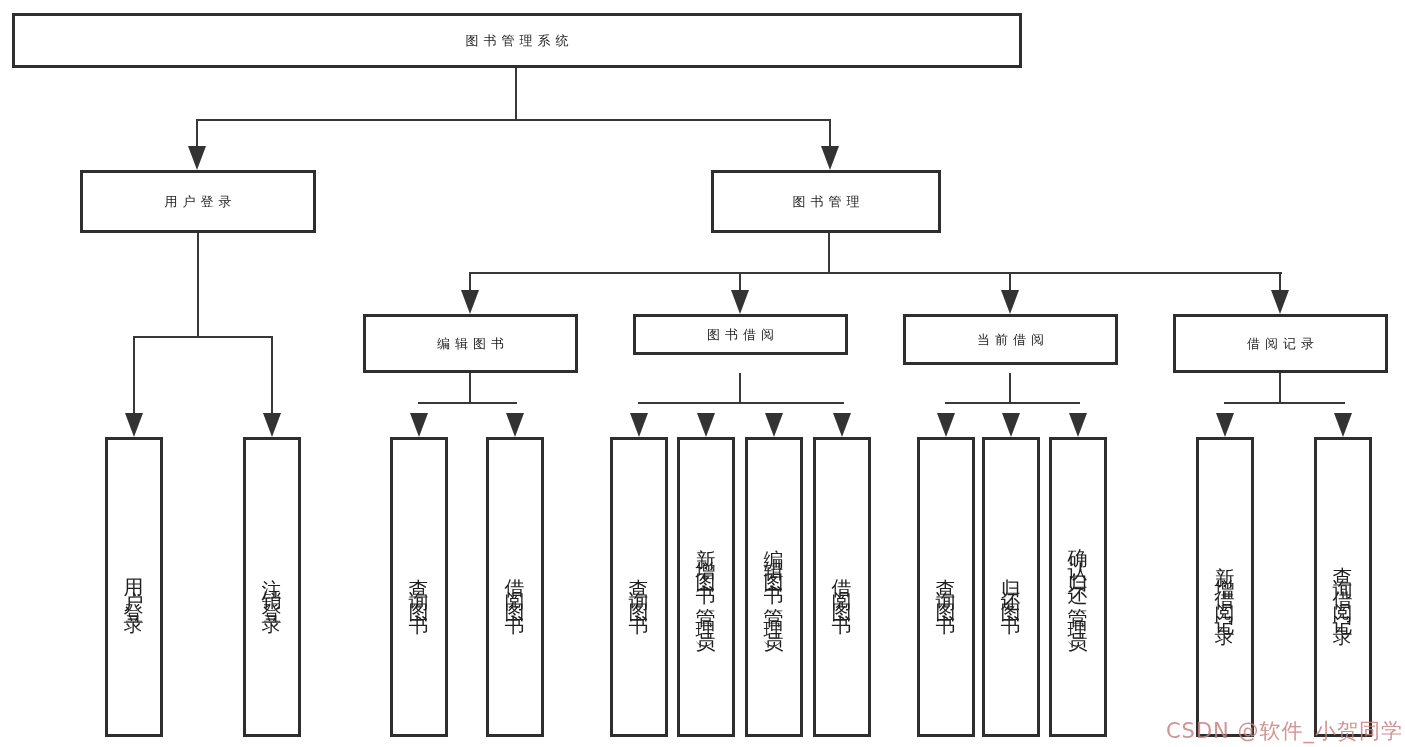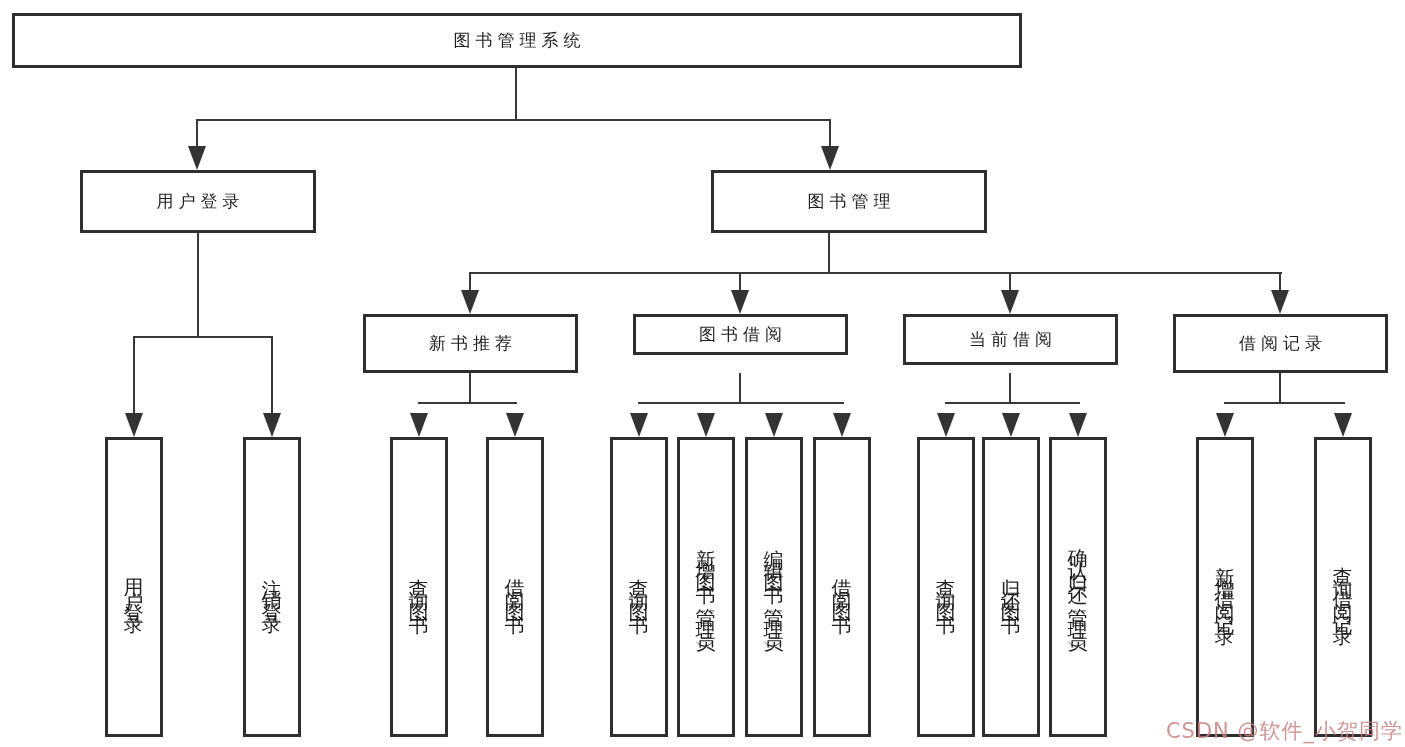--- a/index.html
+++ b/index.html
@@ -4,41 +4,41 @@
 <style>
   html,body{margin:0;padding:0;}
   body{
     width:1405px;height:747px;position:relative;background:#ffffff;
     font-family:"DejaVu Sans","Liberation Sans",sans-serif;
     color:#1f1f1f;overflow:hidden;
   }
   .hbox{
     position:absolute;box-sizing:border-box;background:#fff;
     border:3px solid #2e2e2e;display:flex;align-items:center;justify-content:center;
-    font-size:17px;letter-spacing:5px;text-indent:5px;white-space:nowrap;
+    font-size:13px;letter-spacing:5px;text-indent:5px;white-space:nowrap;
   }
   .vbox{
     position:absolute;box-sizing:border-box;background:#fff;
     border:3px solid #2e2e2e;width:58px;height:300px;top:437px;
     display:flex;align-items:center;justify-content:center;
   }
   .vbox span{
     writing-mode:vertical-rl;text-orientation:mixed;
     font-size:20px;letter-spacing:12px;line-height:1;white-space:nowrap;
   }
   .line{position:absolute;background:#383838;}
   .arrow{
     position:absolute;width:0;height:0;
     border-left:9px solid transparent;border-right:9px solid transparent;
     border-top:24px solid #333333;
   }
   
   #root  {left:12px;  top:13px;  width:1010px;height:55px;}
   #n-login{left:80px; top:170px; width:236px; height:63px;}
-  #n-mgmt {left:711px;top:170px; width:276px; height:63px;}
+  #n-mgmt {left:711px;top:170px; width:230px; height:63px;}
   #n-rec  {left:363px;top:314px; width:215px; height:59px;}
   #n-bor  {left:633px;top:314px; width:215px; height:41px;}
   #n-cur  {left:903px;top:314px; width:215px; height:51px;}
   #n-recd {left:1173px;top:314px;width:215px; height:59px;}
   
   #v-u1{left:105px;} #v-u2{left:243px;}
   #v-r1{left:390px;} #v-r2{left:486px;}
   #v-b1{left:610px;} #v-b2{left:677px;} #v-b3{left:745px;} #v-b4{left:813px;}
   #v-c1{left:917px;} #v-c2{left:982px;} #v-c3{left:1049px;}
   #v-d1{left:1196px;} #v-d2{left:1314px;}
@@ -112,21 +112,21 @@
 <div class="line" id="l-mgmt-h"></div>
 <div class="line" id="l-mgmt-d1"></div>
 <div class="line" id="l-mgmt-d2"></div>
 <div class="line" id="l-mgmt-d3"></div>
 <div class="line" id="l-mgmt-d4"></div>
 <div class="arrow" id="a-mgmt-1"></div>
 <div class="arrow" id="a-mgmt-2"></div>
 <div class="arrow" id="a-mgmt-3"></div>
 <div class="arrow" id="a-mgmt-4"></div>
 
-<div class="hbox" id="n-rec">新书推荐</div>
+<div class="hbox" id="n-rec">编辑图书</div>
 <div class="hbox" id="n-bor">图书借阅</div>
 <div class="hbox" id="n-cur">当前借阅</div>
 <div class="hbox" id="n-recd">借阅记录</div>
 
 <div class="line" id="l-rec-v"></div>
 <div class="line" id="l-rec-h"></div>
 <div class="arrow" id="a-rec-1"></div>
 <div class="arrow" id="a-rec-2"></div>
 
 <div class="line" id="l-bor-v"></div>

